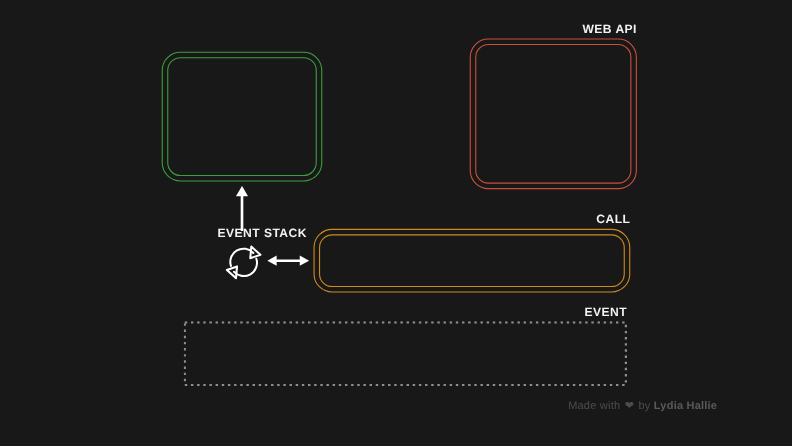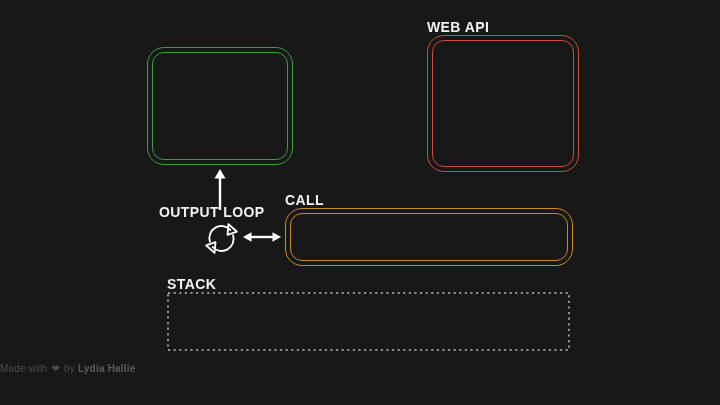--- a/index.html
+++ b/index.html
@@ -10,25 +10,25 @@
   }
   .canvas{
     position:relative;
     width:720px;height:405px;
     overflow:hidden;
     background:var(--bg,#181818);
   }
   .box-label{
     position:absolute;
     font-weight:700;
-    font-size:14px;
+    font-size:11px;
     line-height:12px;
     letter-spacing:.4px;
     color:#f2f2f2;
-    text-align:left;
+    text-align:right;
     white-space:nowrap;
   }
   
   .dbox{
     position:absolute;
     box-sizing:border-box;
     border:1.5px solid var(--c,#888);
     border-radius:17px;
     padding:4px;
   }
@@ -40,21 +40,21 @@
   }
   .icon-svg{position:absolute;display:block;}
   .arrow-line{stroke:#ffffff;stroke-width:2.4;fill:none;}
   .arrow-head{fill:#ffffff;stroke:none;}
   .cycle-stroke{stroke:#ffffff;stroke-width:2;fill:none;stroke-linecap:round;stroke-linejoin:round;}
   .output-rect{fill:none;stroke:var(--c,#8f8f8f);stroke-width:2;}
   .footer{
     position:absolute;
     left:0;top:363;width:652px;
     top:363px;
-    text-align:left;
+    text-align:right;
     font-size:10px;
     color:var(--fc,#4d4d4d);
     letter-spacing:.2px;
   }
   .footer .author{font-weight:700;color:#5a5a5a;}
   .footer .heart{padding:0 1px;}
 </style>
 </head>
 <body>
 
@@ -67,41 +67,41 @@
   <div class="box-label" style="left:427px;top:21px;width:152px;">WEB API</div>
   <div class="dbox" style="left: 427px; top: 35px; width: 152px; height: 137px; --c: #c8503a;">
     <div class="inner"></div>
   </div>
 
   <div class="box-label" style="left:285px;top:194px;width:288px;">CALL</div>
   <div class="dbox" style="left: 285px; top: 208px; width: 288px; height: 58px; --c: #cf8a1e;">
     <div class="inner"></div>
   </div>
 
-  <div class="box-label" style="left:159px;top:206px;width:120px;">OUTPUT LOOP</div>
+  <div class="box-label" style="left:159px;top:206px;width:120px;">EVENT STACK</div>
 
   <svg class="icon-svg" style="left:212px;top:169px;" width="16" height="41" viewBox="0 0 16 41">
     <line class="arrow-line" x1="8" y1="7" x2="8" y2="41"></line>
     <polygon class="arrow-head" points="8,0 2.5,9.5 13.5,9.5"></polygon>
   </svg>
 
   <svg class="icon-svg" style="left:203px;top:220px;" width="37" height="37" viewBox="0 0 40 40">
     <path class="cycle-stroke" d="M7.5 23.5 A13 13 0 0 1 29.5 10.8"></path>
     <polygon class="cycle-stroke" points="27.5,4.5 36.5,12.5 26.5,16"></polygon>
     <path class="cycle-stroke" d="M32.5 16.5 A13 13 0 0 1 10.5 29.2"></path>
     <polygon class="cycle-stroke" points="12.5,35.5 3.5,27.5 13.5,24"></polygon>
   </svg>
 
   <svg class="icon-svg" style="left:243px;top:231px;" width="38" height="12" viewBox="0 0 38 12">
     <line class="arrow-line" x1="6" y1="6" x2="32" y2="6"></line>
     <polygon class="arrow-head" points="0,6 8.5,1.3 8.5,10.7"></polygon>
     <polygon class="arrow-head" points="38,6 29.5,1.3 29.5,10.7"></polygon>
   </svg>
 
-  <div class="box-label" style="left:167px;top:278px;width:403px;">STACK</div>
+  <div class="box-label" style="left:167px;top:278px;width:403px;">EVENT</div>
   <svg class="icon-svg" style="left: 167px; top: 292px; --c: #8f8f8f;" width="403" height="59" viewBox="0 0 403 59">
     <rect class="output-rect" x="1" y="1" width="401" height="57" stroke-dasharray="2.2 3.4"></rect>
   </svg>
 
   <div class="footer" style="--fc: #4d4d4d;">
     <span>Made with</span>
     <span class="heart">❤</span>
     <span>by</span>
     <span class="author">Lydia Hallie</span>
   </div>

